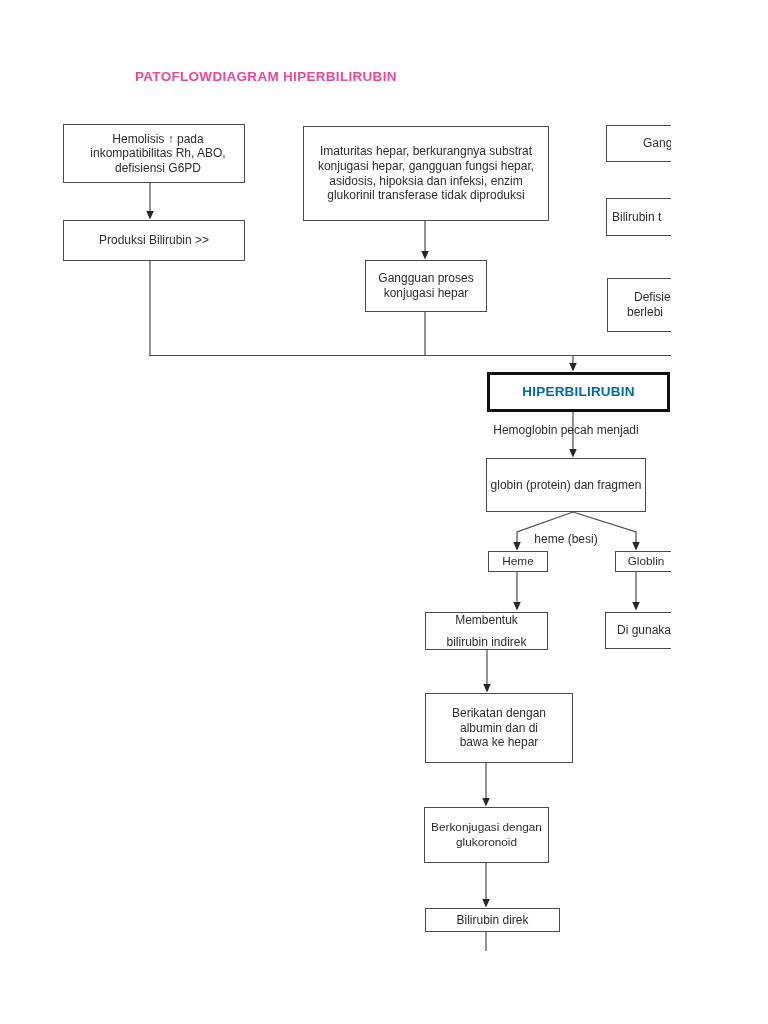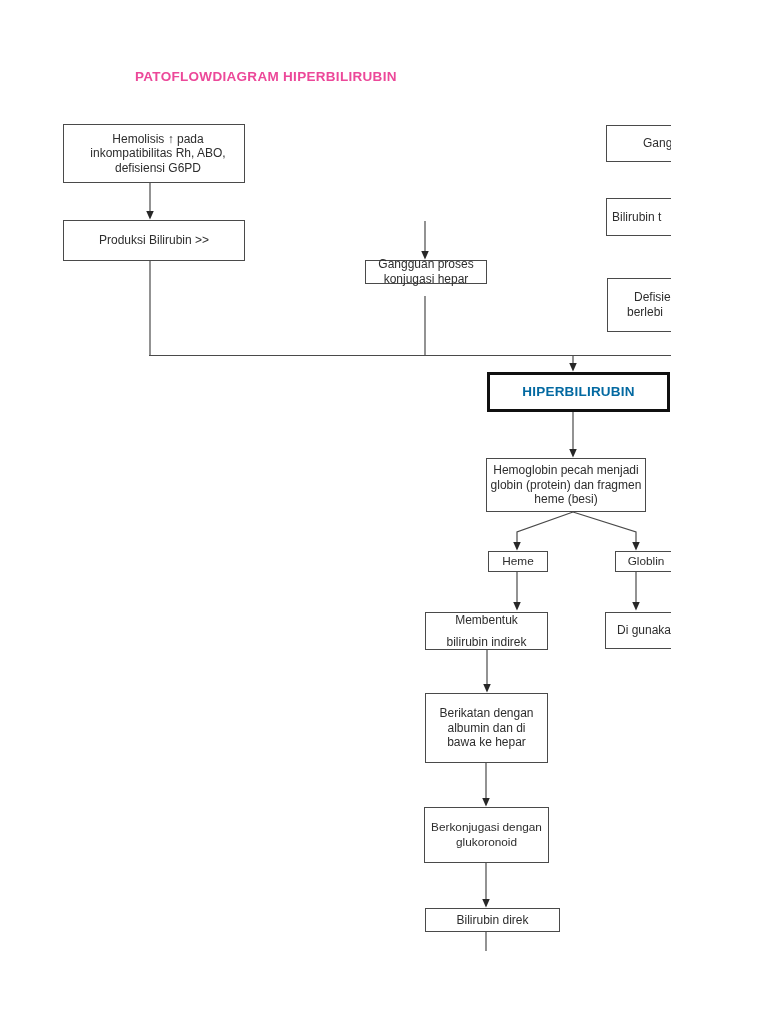--- a/index.html
+++ b/index.html
@@ -79,22 +79,28 @@
     <div class="fbox" style="left:63px;top:124px;width:182px;height:59px;padding-left:8px;">
       <span>Hemolisis ↑ pada</span>
       <span>inkompatibilitas Rh, ABO,</span>
       <span>defisiensi G6PD</span>
     </div>
 
     <div class="fbox" style="left:63px;top:220px;width:182px;height:41px;">
       <span>Produksi Bilirubin &gt;&gt;</span>
     </div>
 
+    <div class="fbox" style="left:303px;top:126px;width:246px;height:95px;">
+      <span>Imaturitas hepar, berkurangnya substrat</span>
+      <span>konjugasi hepar, gangguan fungsi hepar,</span>
+      <span>asidosis, hipoksia dan infeksi, enzim</span>
+      <span>glukorinil transferase tidak diproduksi</span>
+    </div>
 
-    <div class="fbox" style="left:365px;top:260px;width:122px;height:24px;">
+    <div class="fbox" style="left:365px;top:260px;width:122px;height:52px;">
       <span>Gangguan proses</span>
       <span>konjugasi hepar</span>
     </div>
 
     <div class="fbox cut" style="left:606px;top:125px;width:170px;height:37px;">
       <span class="pl36">Gang</span>
     </div>
 
     <div class="fbox cut" style="left:606px;top:198px;width:170px;height:38px;">
       <span class="pl5">Bilirubin t</span>
@@ -102,21 +108,21 @@
 
     <div class="fbox cut" style="left:607px;top:278px;width:170px;height:54px;">
       <span class="pl26">Defisie</span>
       <span class="pl19">berlebi</span>
     </div>
 
     <div class="fbox emph" style="left:487px;top:372px;width:183px;height:40px;">
       <span>HIPERBILIRUBIN</span>
     </div>
 
-    <div class="fbox" style="left:486px;top:458px;width:160px;height:54px;">
+    <div class="fbox" style="left:486px;top:458px;width:160px;height:54px;gap:40px;">
       <span>Hemoglobin pecah menjadi</span>
       <span>globin (protein) dan fragmen</span>
       <span>heme (besi)</span>
     </div>
 
     <div class="fbox small" style="left:488px;top:551px;width:60px;height:21px;">
       <span>Heme</span>
     </div>
 
     <div class="fbox small" style="left:607px;top:551px;width:62px;height:21px;margin-left:8px;">
@@ -125,21 +131,21 @@
 
     <div class="fbox" style="left:425px;top:612px;width:123px;height:38px;gap:7px;">
       <span>Membentuk</span>
       <span>bilirubin indirek</span>
     </div>
 
     <div class="fbox cut" style="left:605px;top:612px;width:170px;height:37px;">
       <span class="pl11">Di gunakan</span>
     </div>
 
-    <div class="fbox" style="left:425px;top:693px;width:123px;height:70px;">
+    <div class="fbox" style="left:425px;top:693px;width:148px;height:70px;">
       <span>Berikatan dengan</span>
       <span>albumin dan di</span>
       <span>bawa ke hepar</span>
     </div>
 
     <div class="fbox small" style="left:424px;top:807px;width:125px;height:56px;">
       <span>Berkonjugasi dengan</span>
       <span>glukoronoid</span>
     </div>
 

